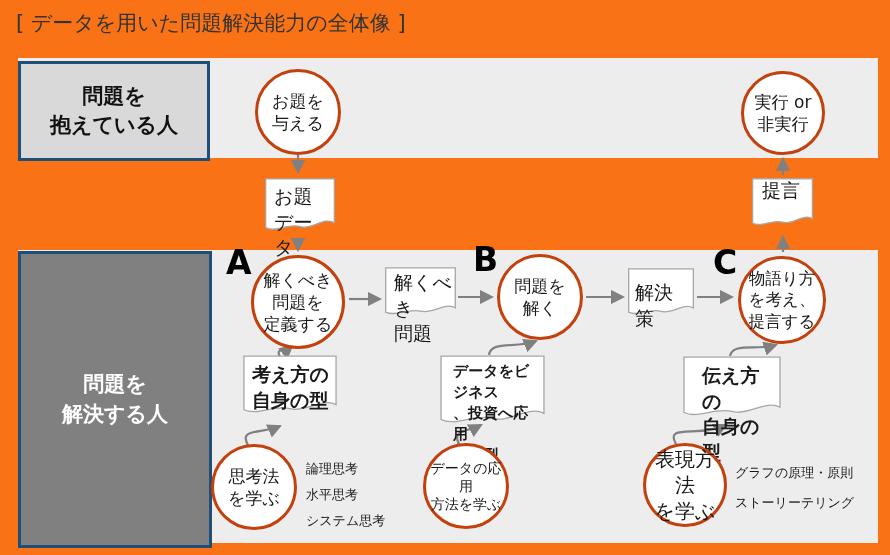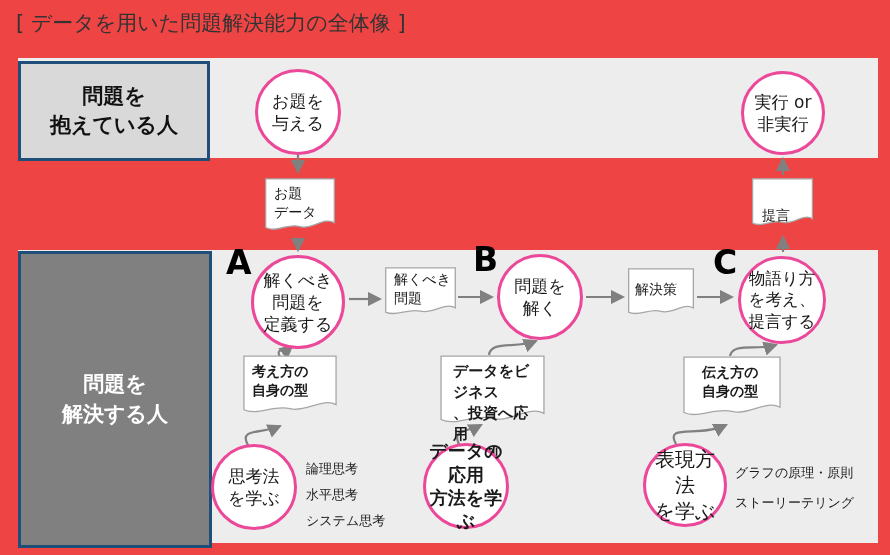--- a/index.html
+++ b/index.html
@@ -1,30 +1,30 @@
 <!DOCTYPE html>
 <html><head>
 <meta charset="utf-8">
 <style>
   html,body{margin:0;padding:0;background:#ffffff;}
   body{font-family:"DejaVu Sans","Liberation Sans",sans-serif;color:#1a1a1a;}
-  #canvas{position:relative;width:890px;height:555px;background:#ef4444;overflow:hidden;}
+  #canvas{position:relative;width:890px;height:555px;background:#f97316;overflow:hidden;}
   .abs{position:absolute;}
   .pre{white-space:pre-line;}
   .lane{background:#EDEDED;}
   .actor-box{border:3px solid #1F4E79;display:flex;align-items:center;justify-content:center;
              text-align:center;font-weight:bold;font-size:21px;line-height:1.4;}
   .actor-light{background:#D9D9D9;color:#111;}
   .actor-dark{background:#808080;color:#ffffff;}
-  .circle{border-radius:50%;background:#ffffff;border:3px solid #ec4899;
+  .circle{border-radius:50%;background:#ffffff;border:3px solid #c2410c;
           display:flex;align-items:center;justify-content:center;text-align:center;
           font-size:17px;line-height:1.3;box-sizing:border-box;}
   .doc{box-sizing:border-box;}
   .doc > svg{position:absolute;left:0;top:0;width:100%;height:100%;}
-  .doc .doc-label{position:relative;display:block;font-size:14px;line-height:1.35;
+  .doc .doc-label{position:relative;display:block;font-size:19px;line-height:1.35;
                   padding:6px 4px 0 9px;text-align:left;}
   .doc .bold{font-weight:bold;}
   .section-letter{font-weight:800;font-size:33px;line-height:1;color:#000;}
   .side-text{font-size:13px;line-height:1.55;text-align:left;}
   .title{font-size:21px;color:#333;}
   svg.overlay{position:absolute;left:0;top:0;width:890px;height:555px;pointer-events:none;}
 </style>
 </head>
 <body>
 
@@ -105,21 +105,21 @@
 
   <div class="abs section-letter" style="left:713px;top:246px;">C</div>
   <div class="abs circle pre" style="left:738px;top:256px;width:88px;height:88px;font-size:16.5px;">物語り方
 を考え、
 提言する</div>
 
   <div class="abs doc" style="left:752px;top:178px;width:61px;height:51px;">
     <svg viewBox="0 0 100 60" preserveAspectRatio="none">
       <path d="M1,1 H99 V48 C85,41 66,56 50,52 C33,48 15,59 1,53 Z" fill="#ffffff" stroke="#A6A6A6" stroke-width="1.3" vector-effect="non-scaling-stroke"></path>
     </svg>
-    <span class="doc-label pre" style="padding-top:28px;padding-left:10px;">提言</span>
+    <span class="doc-label pre" style="padding-top:0;padding-left:10px;">提言</span>
   </div>
 
   <div class="abs circle pre" style="left:741px;top:71px;width:84px;height:84px;text-align:center;">実行 or
 非実行</div>
 
   <div class="abs doc" style="left:243px;top:355px;width:94px;height:62px;">
     <svg viewBox="0 0 100 60" preserveAspectRatio="none">
       <path d="M1,1 H99 V48 C85,41 66,56 50,52 C33,48 15,59 1,53 Z" fill="#ffffff" stroke="#A6A6A6" stroke-width="1.3" vector-effect="non-scaling-stroke"></path>
     </svg>
     <span class="doc-label pre bold" style="padding-top:7px;">考え方の
@@ -132,21 +132,21 @@
 システム思考</div>
 
   <div class="abs doc" style="left:440px;top:355px;width:105px;height:73px;">
     <svg viewBox="0 0 100 60" preserveAspectRatio="none">
       <path d="M1,1 H99 V48 C85,41 66,56 50,52 C33,48 15,59 1,53 Z" fill="#ffffff" stroke="#A6A6A6" stroke-width="1.3" vector-effect="non-scaling-stroke"></path>
     </svg>
     <span class="doc-label pre bold" style="font-size:15px;padding-top:6px;padding-left:13px;line-height:1.4;">データをビジネス
 、投資へ応用
 する型</span>
   </div>
-  <div class="abs circle pre" style="left:423px;top:443px;width:86px;height:86px;font-size:18px;font-weight:bold;">データの応用
+  <div class="abs circle pre" style="left:423px;top:443px;width:86px;height:86px;font-size:14px;">データの応用
 方法を学ぶ</div>
 
   <div class="abs doc" style="left:683px;top:356px;width:98px;height:64px;">
     <svg viewBox="0 0 100 60" preserveAspectRatio="none">
       <path d="M1,1 H99 V48 C85,41 66,56 50,52 C33,48 15,59 1,53 Z" fill="#ffffff" stroke="#A6A6A6" stroke-width="1.3" vector-effect="non-scaling-stroke"></path>
     </svg>
     <span class="doc-label pre bold" style="padding-top:7px;padding-left:19px;">伝え方の
 自身の型</span>
   </div>
   <div class="abs circle pre" style="left:643px;top:443px;width:84px;height:84px;font-size:20px;">表現方法

